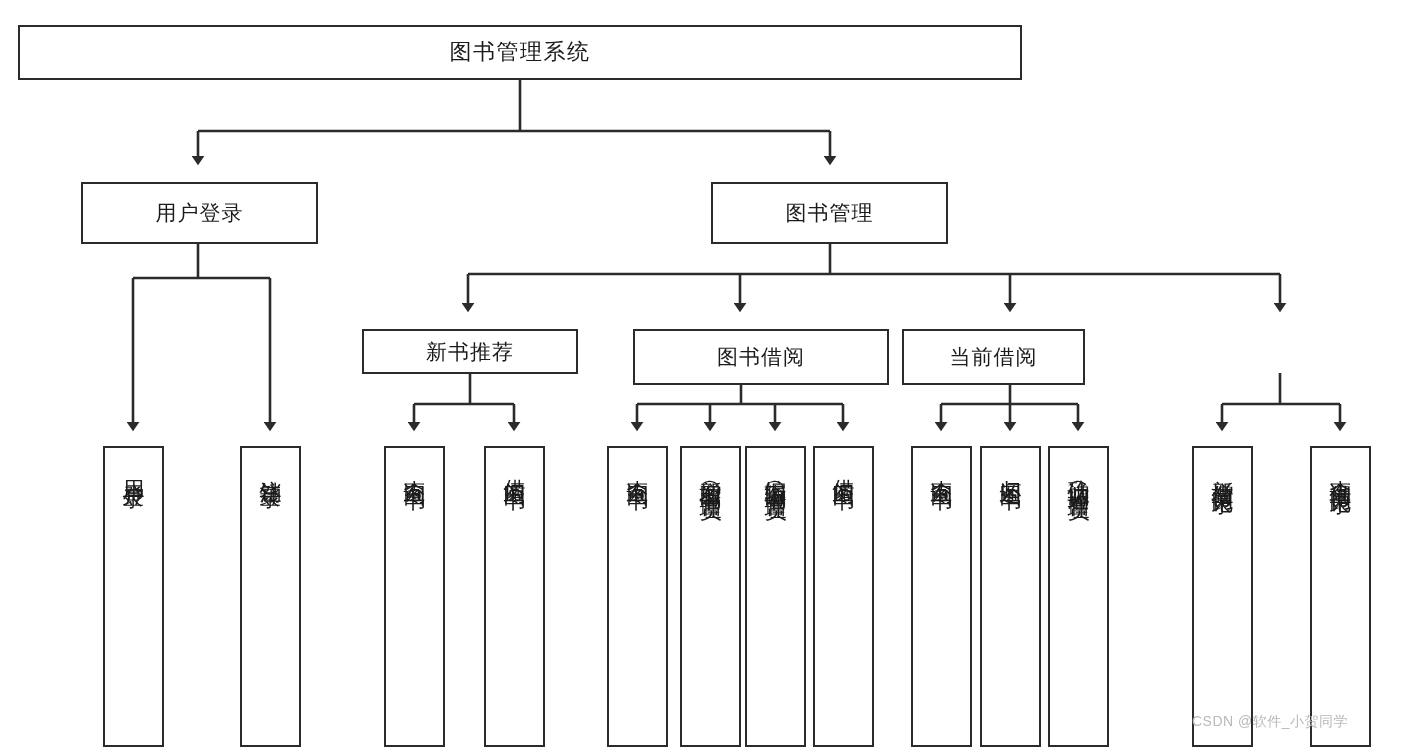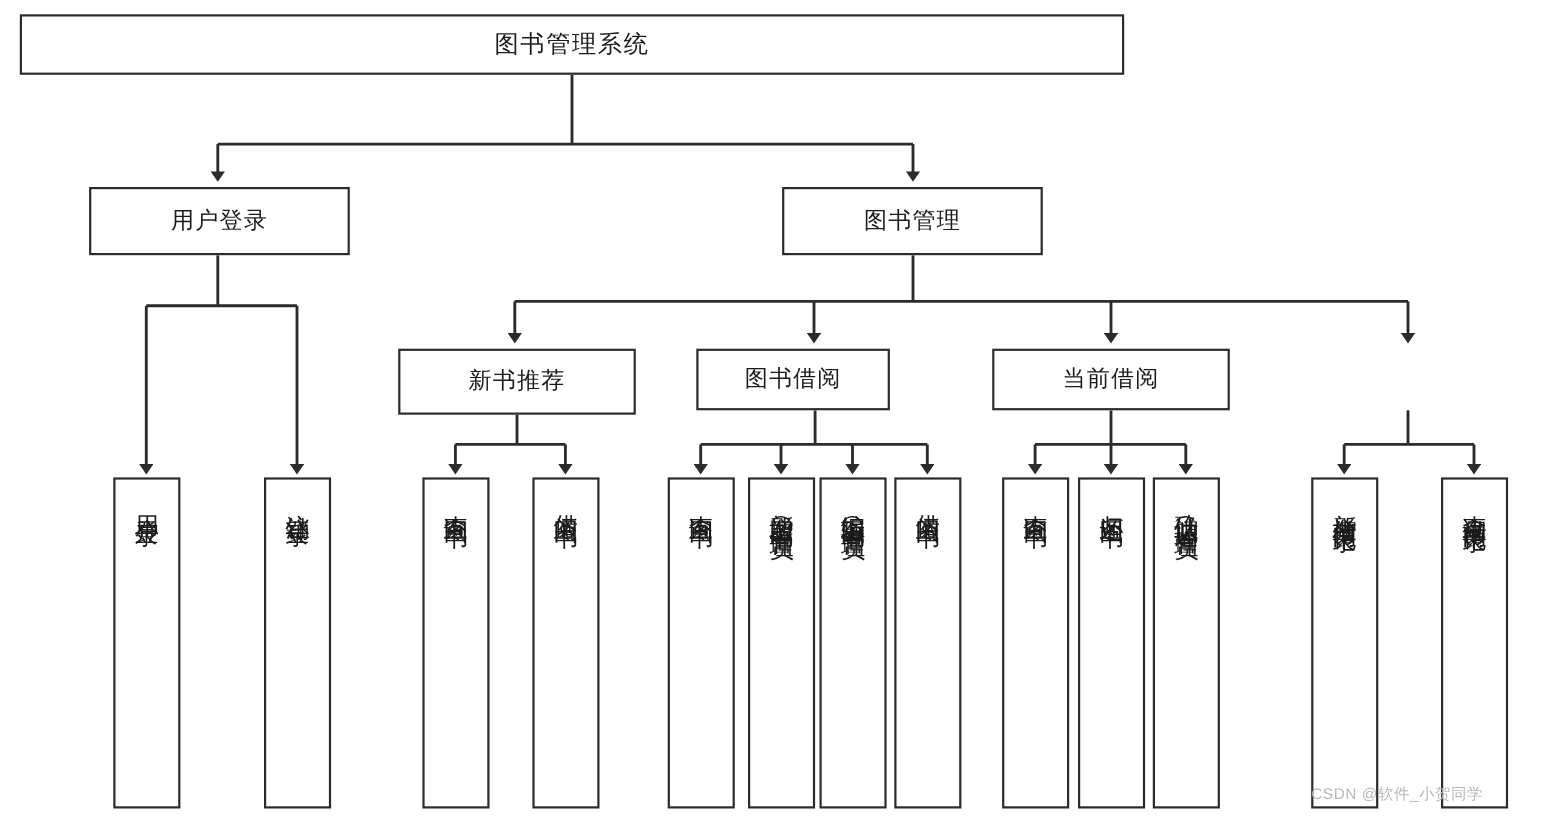--- a/index.html
+++ b/index.html
@@ -12,20 +12,21 @@
 
   .node{
     position:absolute;
     box-sizing:border-box;
     background:#ffffff;
     border:2.5px solid #2b2b2b;
     display:flex;
     align-items:center;
     justify-content:center;
     z-index:3;
+    margin-top:12px;
   }
   .node .lbl{
     color:#1b1b1b;
     line-height:1.12;
     text-align:center;
     white-space:pre;
   }
   
   .node.h .lbl{font-size:21px;letter-spacing:1px;}
   .node.root .lbl{font-size:22px;letter-spacing:1.5px;}
@@ -107,27 +108,27 @@
     <span class="lbl">图书管理系统</span>
   </div>
 
   <div class="node h" style="left:81px;top:170px;width:237px;height:62px;">
     <span class="lbl">用户登录</span>
   </div>
   <div class="node h" style="left:711px;top:170px;width:237px;height:62px;align-items:center;">
     <span class="lbl">图书管理</span>
   </div>
 
-  <div class="node h" style="left:362px;top:317px;width:216px;height:60px;">
+  <div class="node h" style="left:362px;top:317px;width:216px;height:45px;">
     <span class="lbl">新书推荐</span>
   </div>
-  <div class="node h" style="left:633px;top:317px;width:176px;height:56px;">
+  <div class="node h" style="left:633px;top:317px;width:256px;height:56px;">
     <span class="lbl">图书借阅</span>
   </div>
-  <div class="node h" style="left:902px;top:317px;width:216px;height:56px;">
+  <div class="node h" style="left:902px;top:317px;width:183px;height:56px;">
     <span class="lbl">当前借阅</span>
   </div>
 
   <div class="node v" style="left:103px;top:434px;width:61px;height:301px;">
     <span class="lbl">用户登录</span>
   </div>
   <div class="node v" style="left:240px;top:434px;width:61px;height:301px;">
     <span class="lbl">注销登录</span>
   </div>
 

